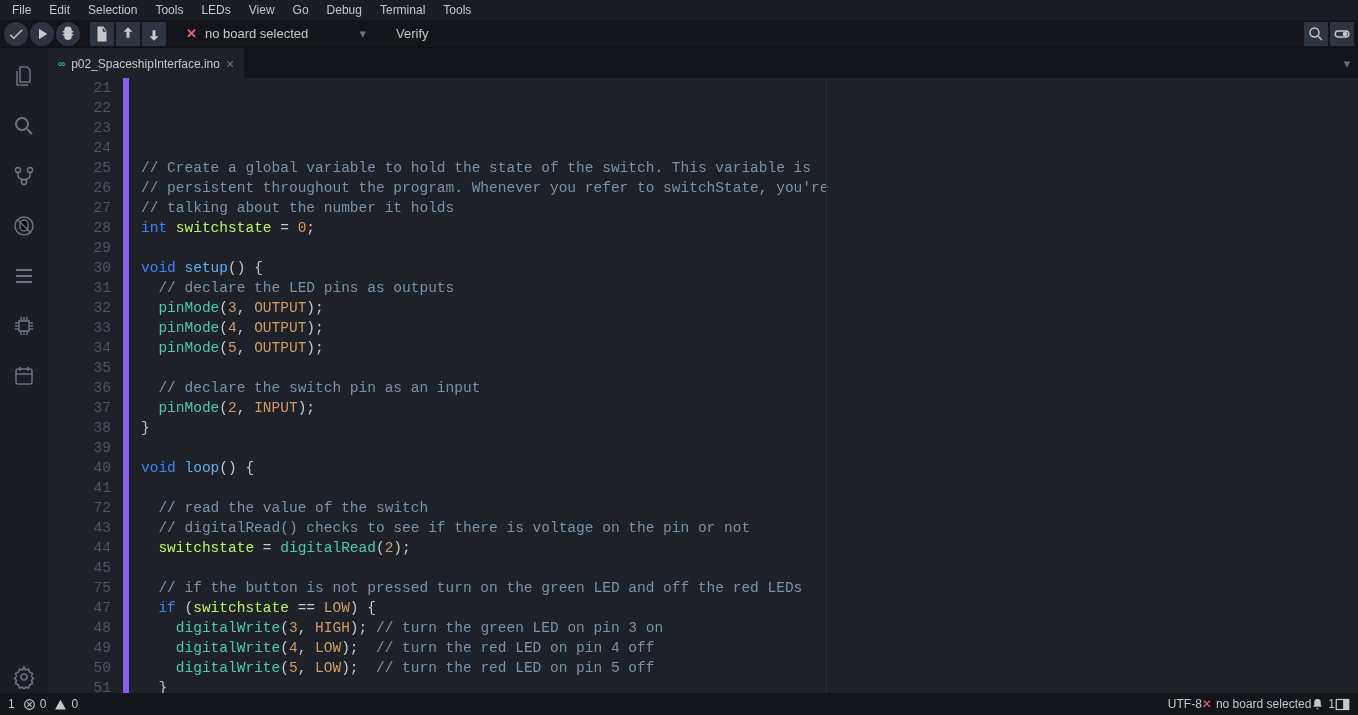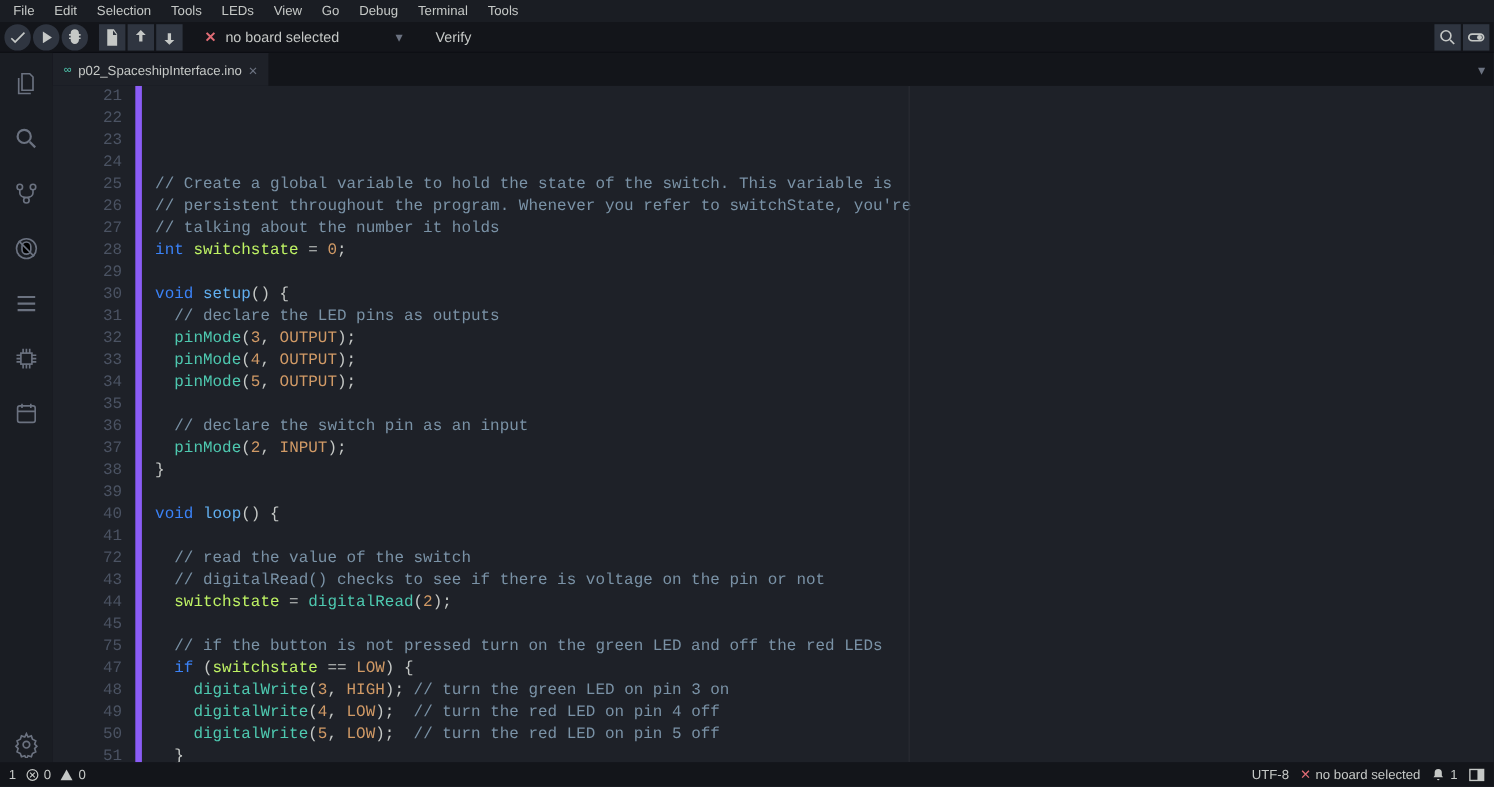--- a/index.html
+++ b/index.html
@@ -188,21 +188,21 @@
   background: #13151a;
   display: flex;
   align-items: center;
   padding: 0 8px;
   gap: 12px;
   font-size: 12px;
   color: #c5c8c6;
 }
 .sb-left { display: flex; align-items: center; gap: 8px; }
 .sb-spacer { flex: 1; }
-.sb-right { display: flex; align-items: center; gap: 10px; }
+.sb-right { display: flex; align-items: center; }
 .sb-item { display: flex; align-items: center; gap: 4px; cursor: pointer; }
 .icon-svg { width: 18px; height: 18px; }
 .icon-svg-lg { width: 24px; height: 24px; }
 </style>
 </head>
 <body>
 
 <div class="menubar" id="menubar">
     <div class="menubar-item">File</div>
     <div class="menubar-item">Edit</div>

